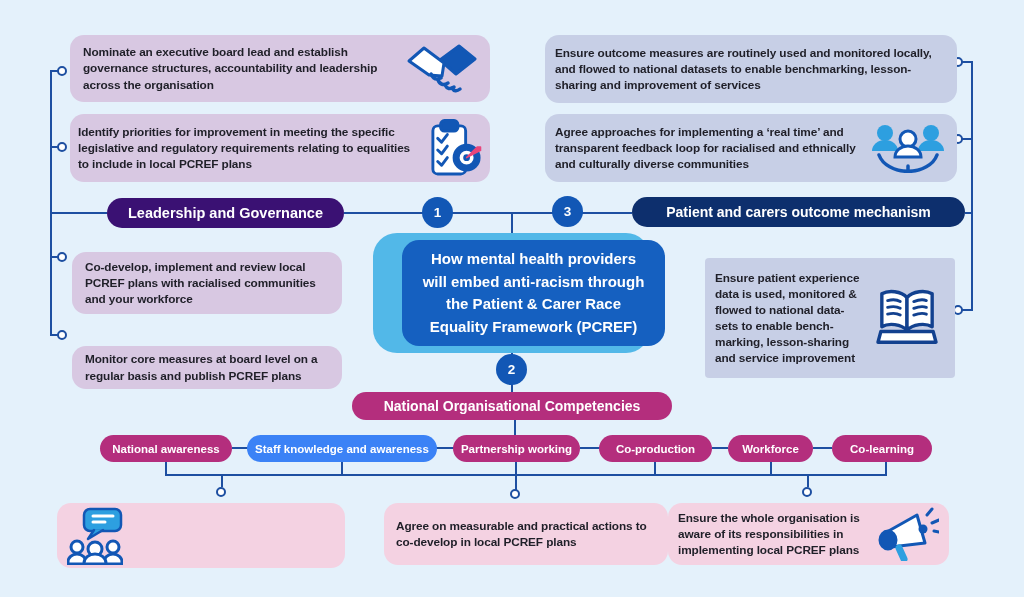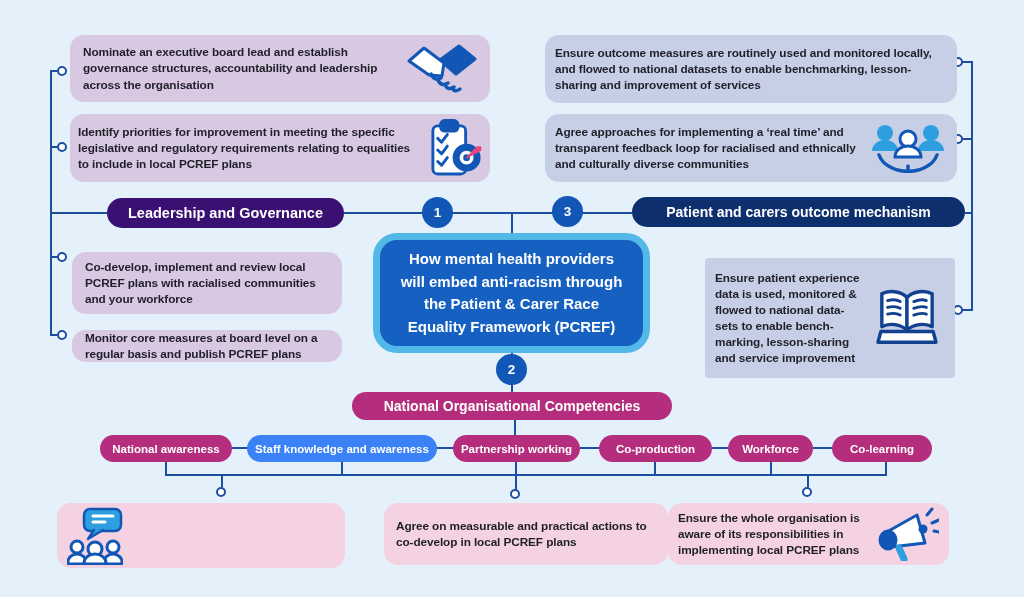--- a/index.html
+++ b/index.html
@@ -14,21 +14,21 @@
   .pill{ position:absolute; display:flex; align-items:center; justify-content:center; color:#fff;
          font-weight:bold; border-radius:999px; white-space:nowrap; }
   .hline{ position:absolute; height:2px; background:#1d4fa1; }
   .vline{ position:absolute; width:2px; background:#1d4fa1; }
   .dot{ position:absolute; width:10px; height:10px; border:2.5px solid #1d4fa1; background:#fff; border-radius:50%; }
   .numcircle{ position:absolute; width:31px; height:31px; border-radius:50%; background:#1257b5; color:#fff;
               font-weight:bold; font-size:13.5px; display:flex; align-items:center; justify-content:center; }
   .center-outer{ position:absolute; background:#52b8e8; border-radius:24px; padding:7px; }
   .center-inner{ background:#1560c0; border-radius:17px; width:100%; height:100%; display:flex;
                  align-items:center; justify-content:center; text-align:center; color:#fff;
-                 font-weight:bold; font-size:15px; line-height:1.5; padding:4px 2px; }
+                 font-weight:bold; font-size:15px; line-height:1.5; padding:4px 2px;margin-left:22px; }
   .ctl{ display:block; white-space:nowrap; }
   .icon{ flex:0 0 auto; display:flex; align-items:center; justify-content:center; }
 </style>
 </head>
 <body>
 
 <div class="canvas">
 
   <div class="vline" style="left:50px;top:71px;height:265px"></div>
   <div class="hline" style="left:50px;top:70px;width:10px"></div>
@@ -105,21 +105,21 @@
           <path d="M38 40 L49 29 l3.5 0 0 3.5 z" fill="#e8467c" stroke="#e8467c" stroke-width="1.5"></path>
         </g>
       </svg>
     </div>
   </div>
 
   <div class="box lavender" style="left:72px;top:252px;width:270px;height:62px">
     <div class="txt" style="flex:1">Co-develop, implement and review local PCREF plans with racialised communities and your workforce</div>
   </div>
 
-  <div class="box lavender" style="left:72px;top:330px;width:270px;height:32px">
+  <div class="box lavender" style="left:72px;top:346px;width:270px;height:43px">
     <div class="txt" style="flex:1">Monitor core measures at board level on a regular basis and publish PCREF plans</div>
   </div>
 
   <div class="box periwinkle" style="left:545px;top:35px;width:412px;height:68px;padding:4px 10px">
     <div class="txt" style="flex:1">Ensure outcome measures are routinely used and monitored locally, and flowed to national datasets to enable benchmarking, lesson-sharing and improvement of services</div>
   </div>
 
   <div class="box periwinkle" style="left:545px;top:114px;width:412px;height:68px;padding:8px 10px">
     <div class="txt" style="flex:1">Agree approaches for implementing a ‘real time’ and transparent feedback loop for racialised and ethnically and culturally diverse communities</div>
     <div class="icon">

